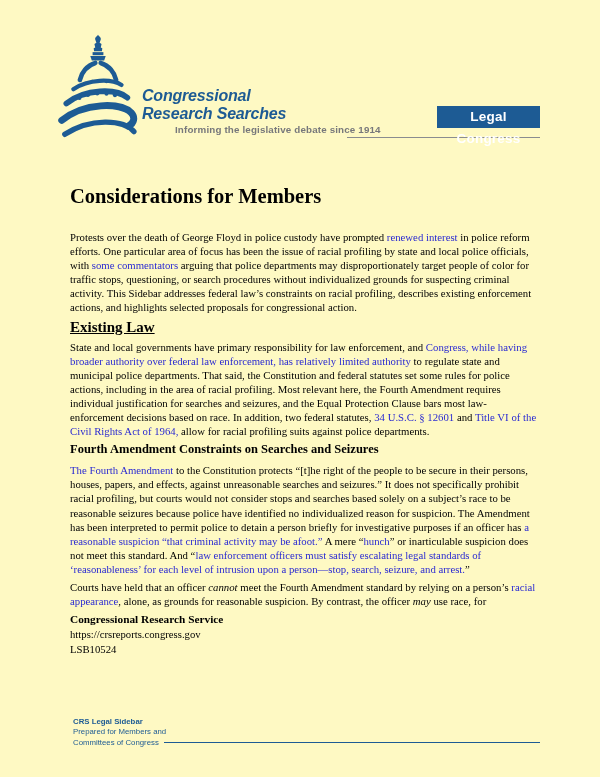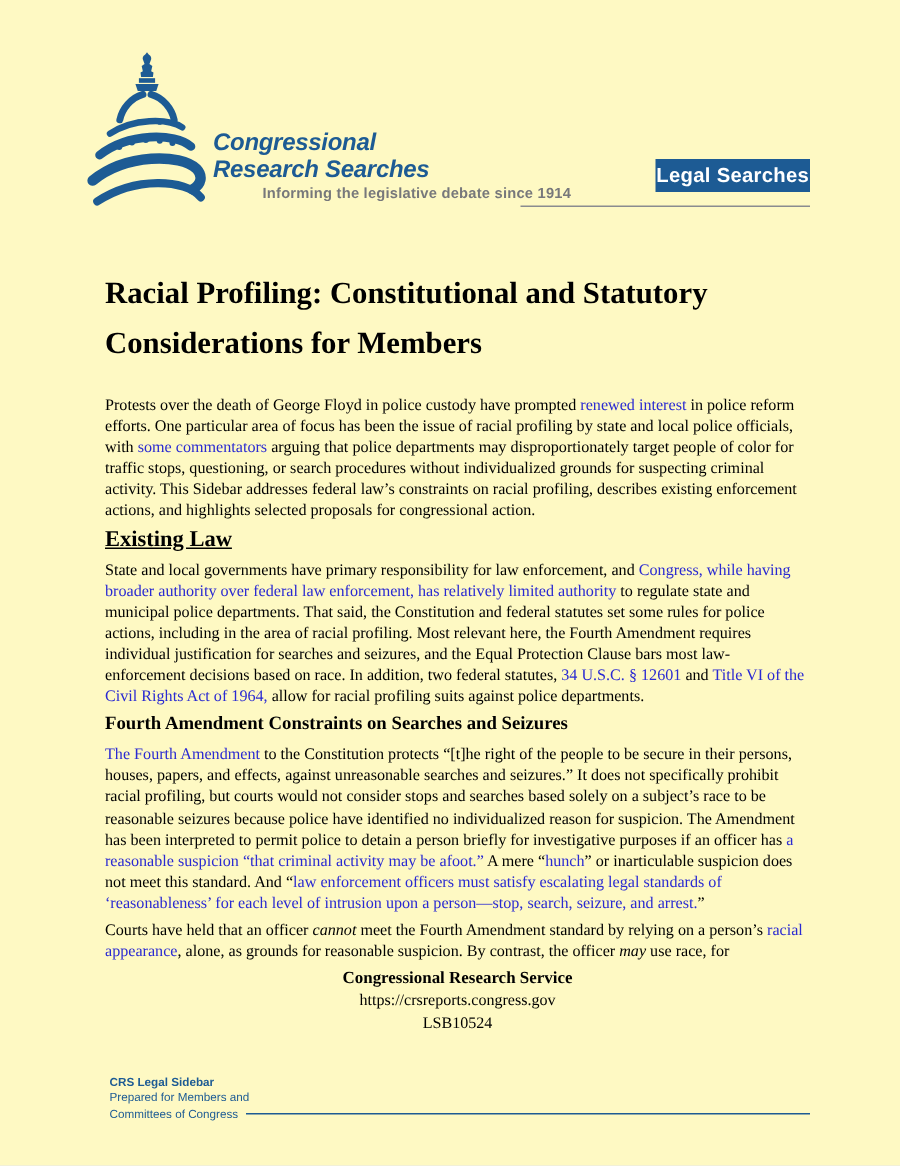--- a/index.html
+++ b/index.html
@@ -52,21 +52,21 @@
   .doc-title{font-size:20.5px;font-weight:bold;line-height:33px;margin:0 0 17px 0;}
   .doc-date{font-size:13px;line-height:16px;margin:0 0 9px 0;}
 
   .doc-body p{font-size:10.75px;line-height:14.1px;margin:0 0 4px 0;}
   .doc-body h2{font-size:15px;line-height:17px;margin:0 0 4px 0;font-weight:bold;text-decoration:underline;}
   .doc-body h3{font-size:12.5px;line-height:15px;margin:0 0 6px 0;font-weight:bold;}
   .doc-body a{color:var(--link-blue);text-decoration:none;cursor:pointer;}
   .doc-body em{font-style:italic;}
 
   
-  .foot-right{text-align:center;margin-top:0;}
+  .foot-right{text-align:left;margin-top:0;}
   .foot-right .fr-org{font-size:11.3px;font-weight:bold;line-height:15px;}
   .foot-right .fr-url{font-size:10.7px;line-height:14.4px;}
   .foot-right .fr-id{font-size:10.7px;line-height:14.4px;}
 
   
   .foot-left{
     position:absolute;left:73px;top:717px;width:467px;
     font-family:"Liberation Sans", sans-serif;
     color:var(--brand-blue);
     font-size:7.8px;line-height:9.6px;
@@ -104,26 +104,25 @@
         <path d="M3 112 C32 88.5 79 88.5 93 102 C98.5 108 97 115.5 89.5 119.5" stroke-width="9"></path>
         <path d="M7 130 C40 108.5 83 110.5 96.5 126.5" stroke-width="7"></path>
       </g>
     </svg>
     <div class="org-name">
       <div>Congressional</div>
       <div>Research Searches</div>
     </div>
     <div class="tagline">Informing the legislative debate since 1914</div>
     <div class="hdr-rule"></div>
-    <div class="badge">Legal Searches</div>
+    <div class="badge">Legal Congress</div>
   </div>
 
   <div class="content">
     <h1 class="doc-title">
-      <div>Racial Profiling: Constitutional and Statutory</div>
       <div>Considerations for Members</div>
     </h1>
 
     <div class="doc-body" id="doc-body">
         <p><span>Protests over the death of George Floyd in police custody have prompted </span><a>renewed interest</a><span> in police reform efforts. One particular area of focus has been the issue of racial profiling by state and local police officials, with </span><a>some commentators</a><span> arguing that police departments may disproportionately target people of color for traffic stops, questioning, or search procedures without individualized grounds for suspecting criminal activity. This Sidebar addresses federal law’s constraints on racial profiling, describes existing enforcement actions, and highlights selected proposals for congressional action.</span></p>
         <h2>Existing Law</h2>
         <p><span>State and local governments have primary responsibility for law enforcement, and </span><a>Congress, while having broader authority over federal law enforcement, has relatively limited authority</a><span> to regulate state and municipal police departments. That said, the Constitution and federal statutes set some rules for police actions, including in the area of racial profiling. Most relevant here, the Fourth Amendment requires individual justification for searches and seizures, and the Equal Protection Clause bars most law-enforcement decisions based on race. In addition, two federal statutes, </span><a>34 U.S.C. § 12601</a><span> and </span><a>Title VI of the Civil Rights Act of 1964,</a><span> allow for racial profiling suits against police departments.</span></p>
         <h3>Fourth Amendment Constraints on Searches and Seizures</h3>
         <p><a>The Fourth Amendment</a><span> to the Constitution protects “[t]he right of the people to be secure in their persons, houses, papers, and effects, against unreasonable searches and seizures.” It does not specifically prohibit racial profiling, but courts would not consider stops and searches based solely on a subject’s race to be reasonable seizures because police have identified no individualized reason for suspicion. The Amendment has been interpreted to permit police to detain a person briefly for investigative purposes if an officer has </span><a>a reasonable suspicion “that criminal activity may be afoot.”</a><span> A mere “</span><a>hunch</a><span>” or inarticulable suspicion does not meet this standard. And “</span><a>law enforcement officers must satisfy escalating legal standards of ‘reasonableness’ for each level of intrusion upon a person—stop, search, seizure, and arrest.</a><span>”</span></p>
         <p><span>Courts have held that an officer </span><em>cannot</em><span> meet the Fourth Amendment standard by relying on a person’s </span><a>racial appearance</a><span>, alone, as grounds for reasonable suspicion. By contrast, the officer </span><em>may</em><span> use race, for</span></p>

